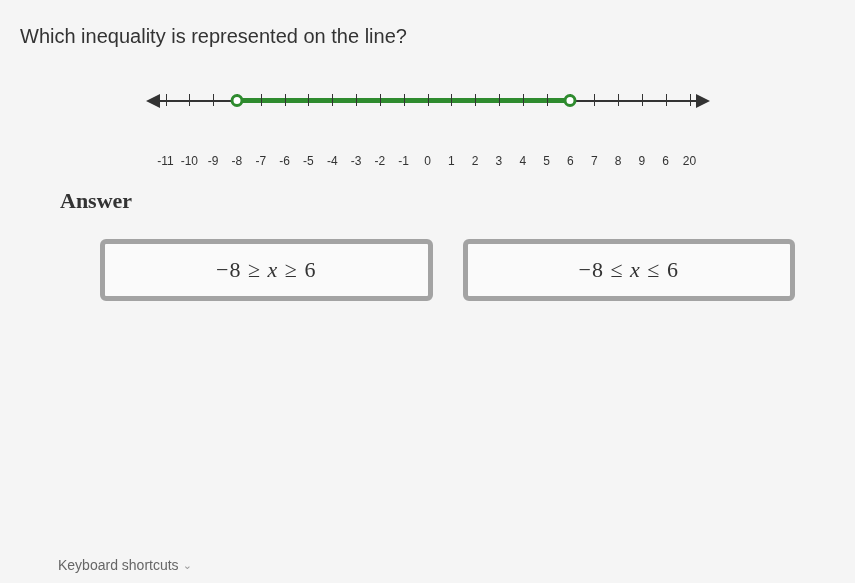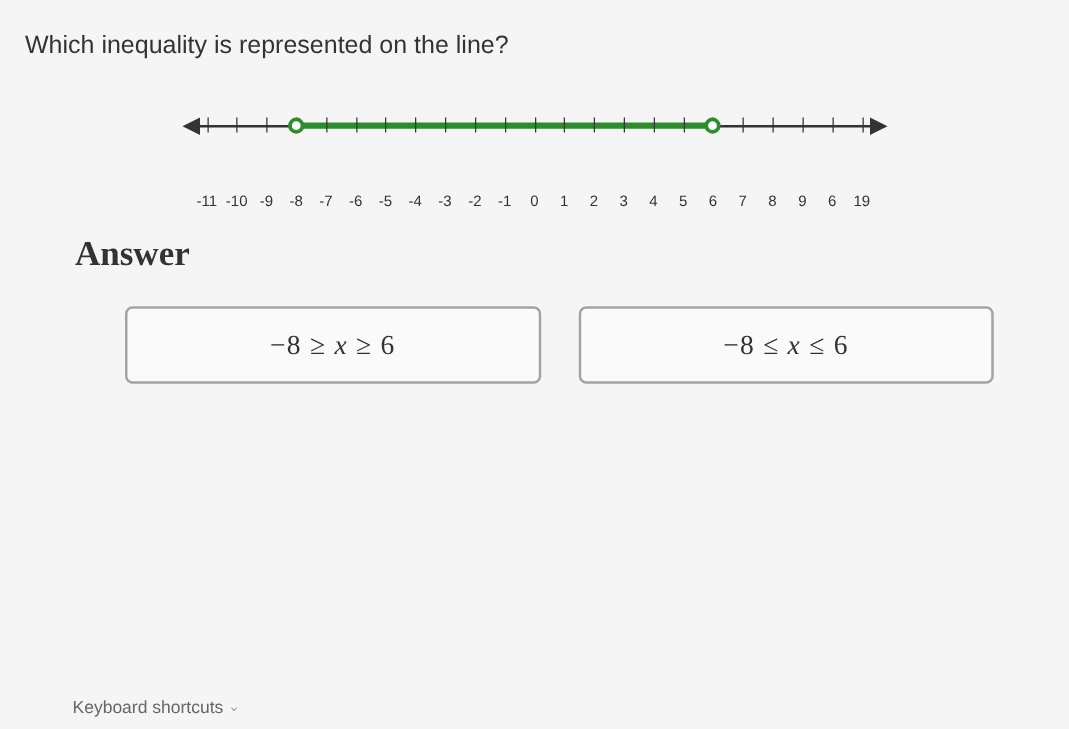--- a/index.html
+++ b/index.html
@@ -72,31 +72,31 @@
       width: 13px;
       height: 13px;
       border: 3px solid #2e8b2e;
       border-radius: 50%;
       background: #fff;
       transform: translateX(-50%);
     }
     .answer-heading {
       font-family: Georgia, 'Times New Roman', serif;
       font-weight: bold;
-      font-size: 28px;
+      font-size: 22px;
       margin: 16px 0 25px 40px;
     }
     .options {
       display: grid;
       grid-template-columns: 1fr 1fr;
       gap: 18px 30px;
       padding: 0 40px 0 80px;
     }
     .option {
-      border: 2px solid #a3a3a3;
+      border: 5px solid #a3a3a3;
       border-radius: 6px;
       background: #fafafa;
       height: 62px;
       display: flex;
       align-items: center;
       justify-content: center;
       font-family: 'Times New Roman', Georgia, serif;
       font-size: 22px;
       cursor: pointer;
       position: relative;
@@ -173,21 +173,21 @@
       <div class="tick-label" style="left: 422.909px;">6</div>
       <div class="tick" style="left: 446.727px;"></div>
       <div class="tick-label" style="left: 446.727px;">7</div>
       <div class="tick" style="left: 470.545px;"></div>
       <div class="tick-label" style="left: 470.545px;">8</div>
       <div class="tick" style="left: 494.364px;"></div>
       <div class="tick-label" style="left: 494.364px;">9</div>
       <div class="tick" style="left: 518.182px;"></div>
       <div class="tick-label" style="left: 518.182px;">6</div>
       <div class="tick" style="left: 542px;"></div>
-      <div class="tick-label" style="left: 542px;">19</div>
+      <div class="tick-label" style="left: 542px;">20</div>
       <div class="endpoint" style="left: 89.4545px;"></div>
       <div class="endpoint" style="left: 422.909px;"></div>
     </div>
 </div>
 
 <div class="answer-heading">Answer</div>
 
 <div class="options">
   <div class="option">
     <span class="math">

